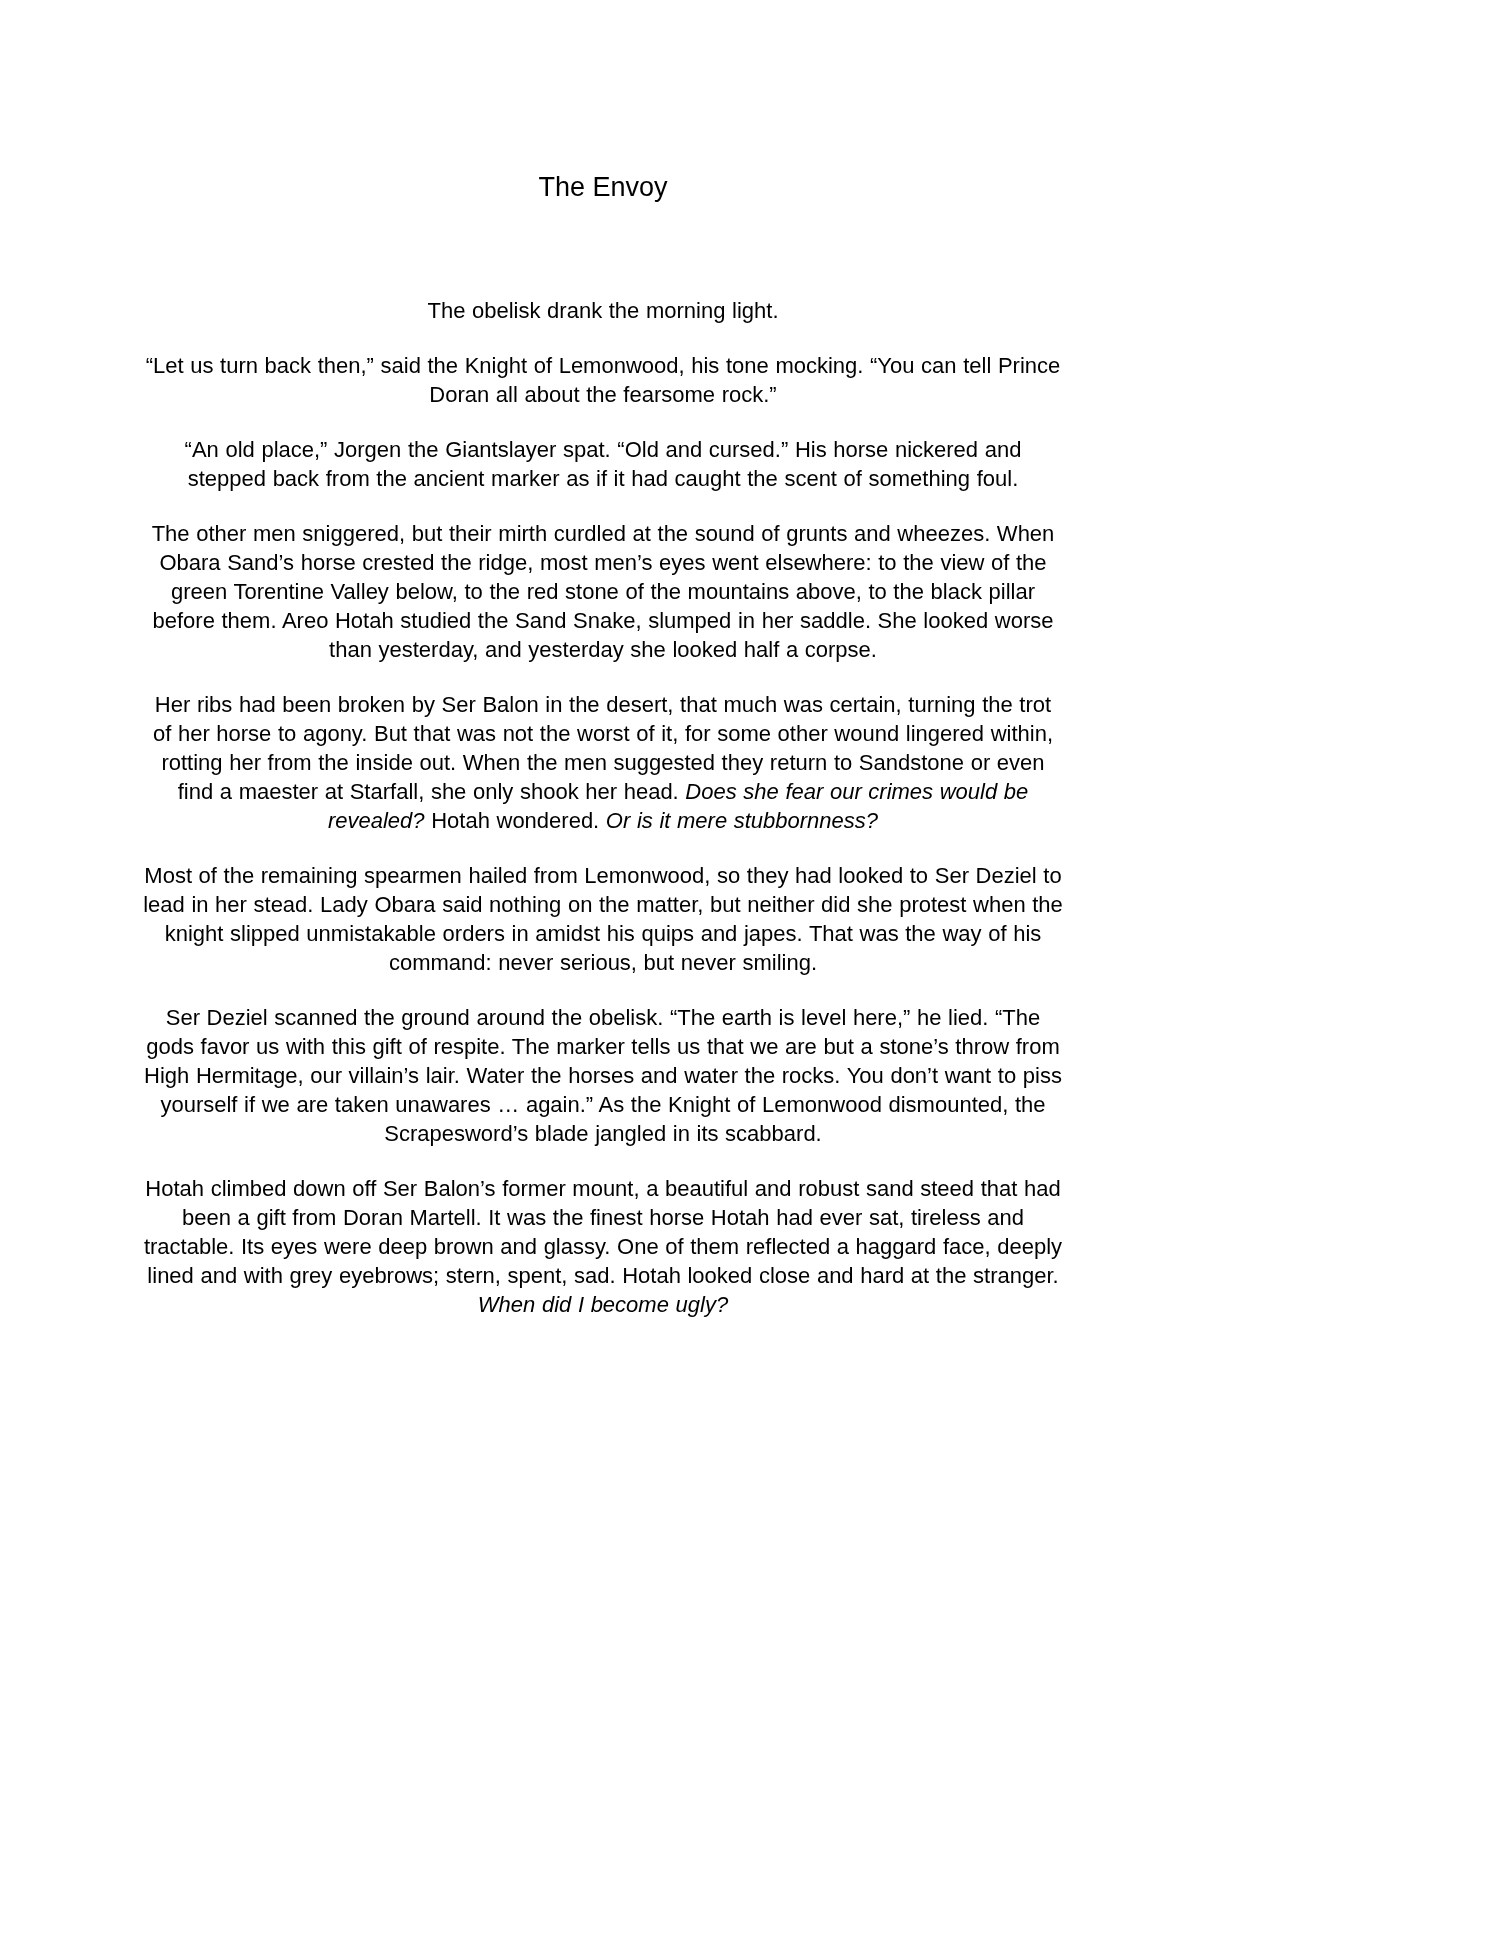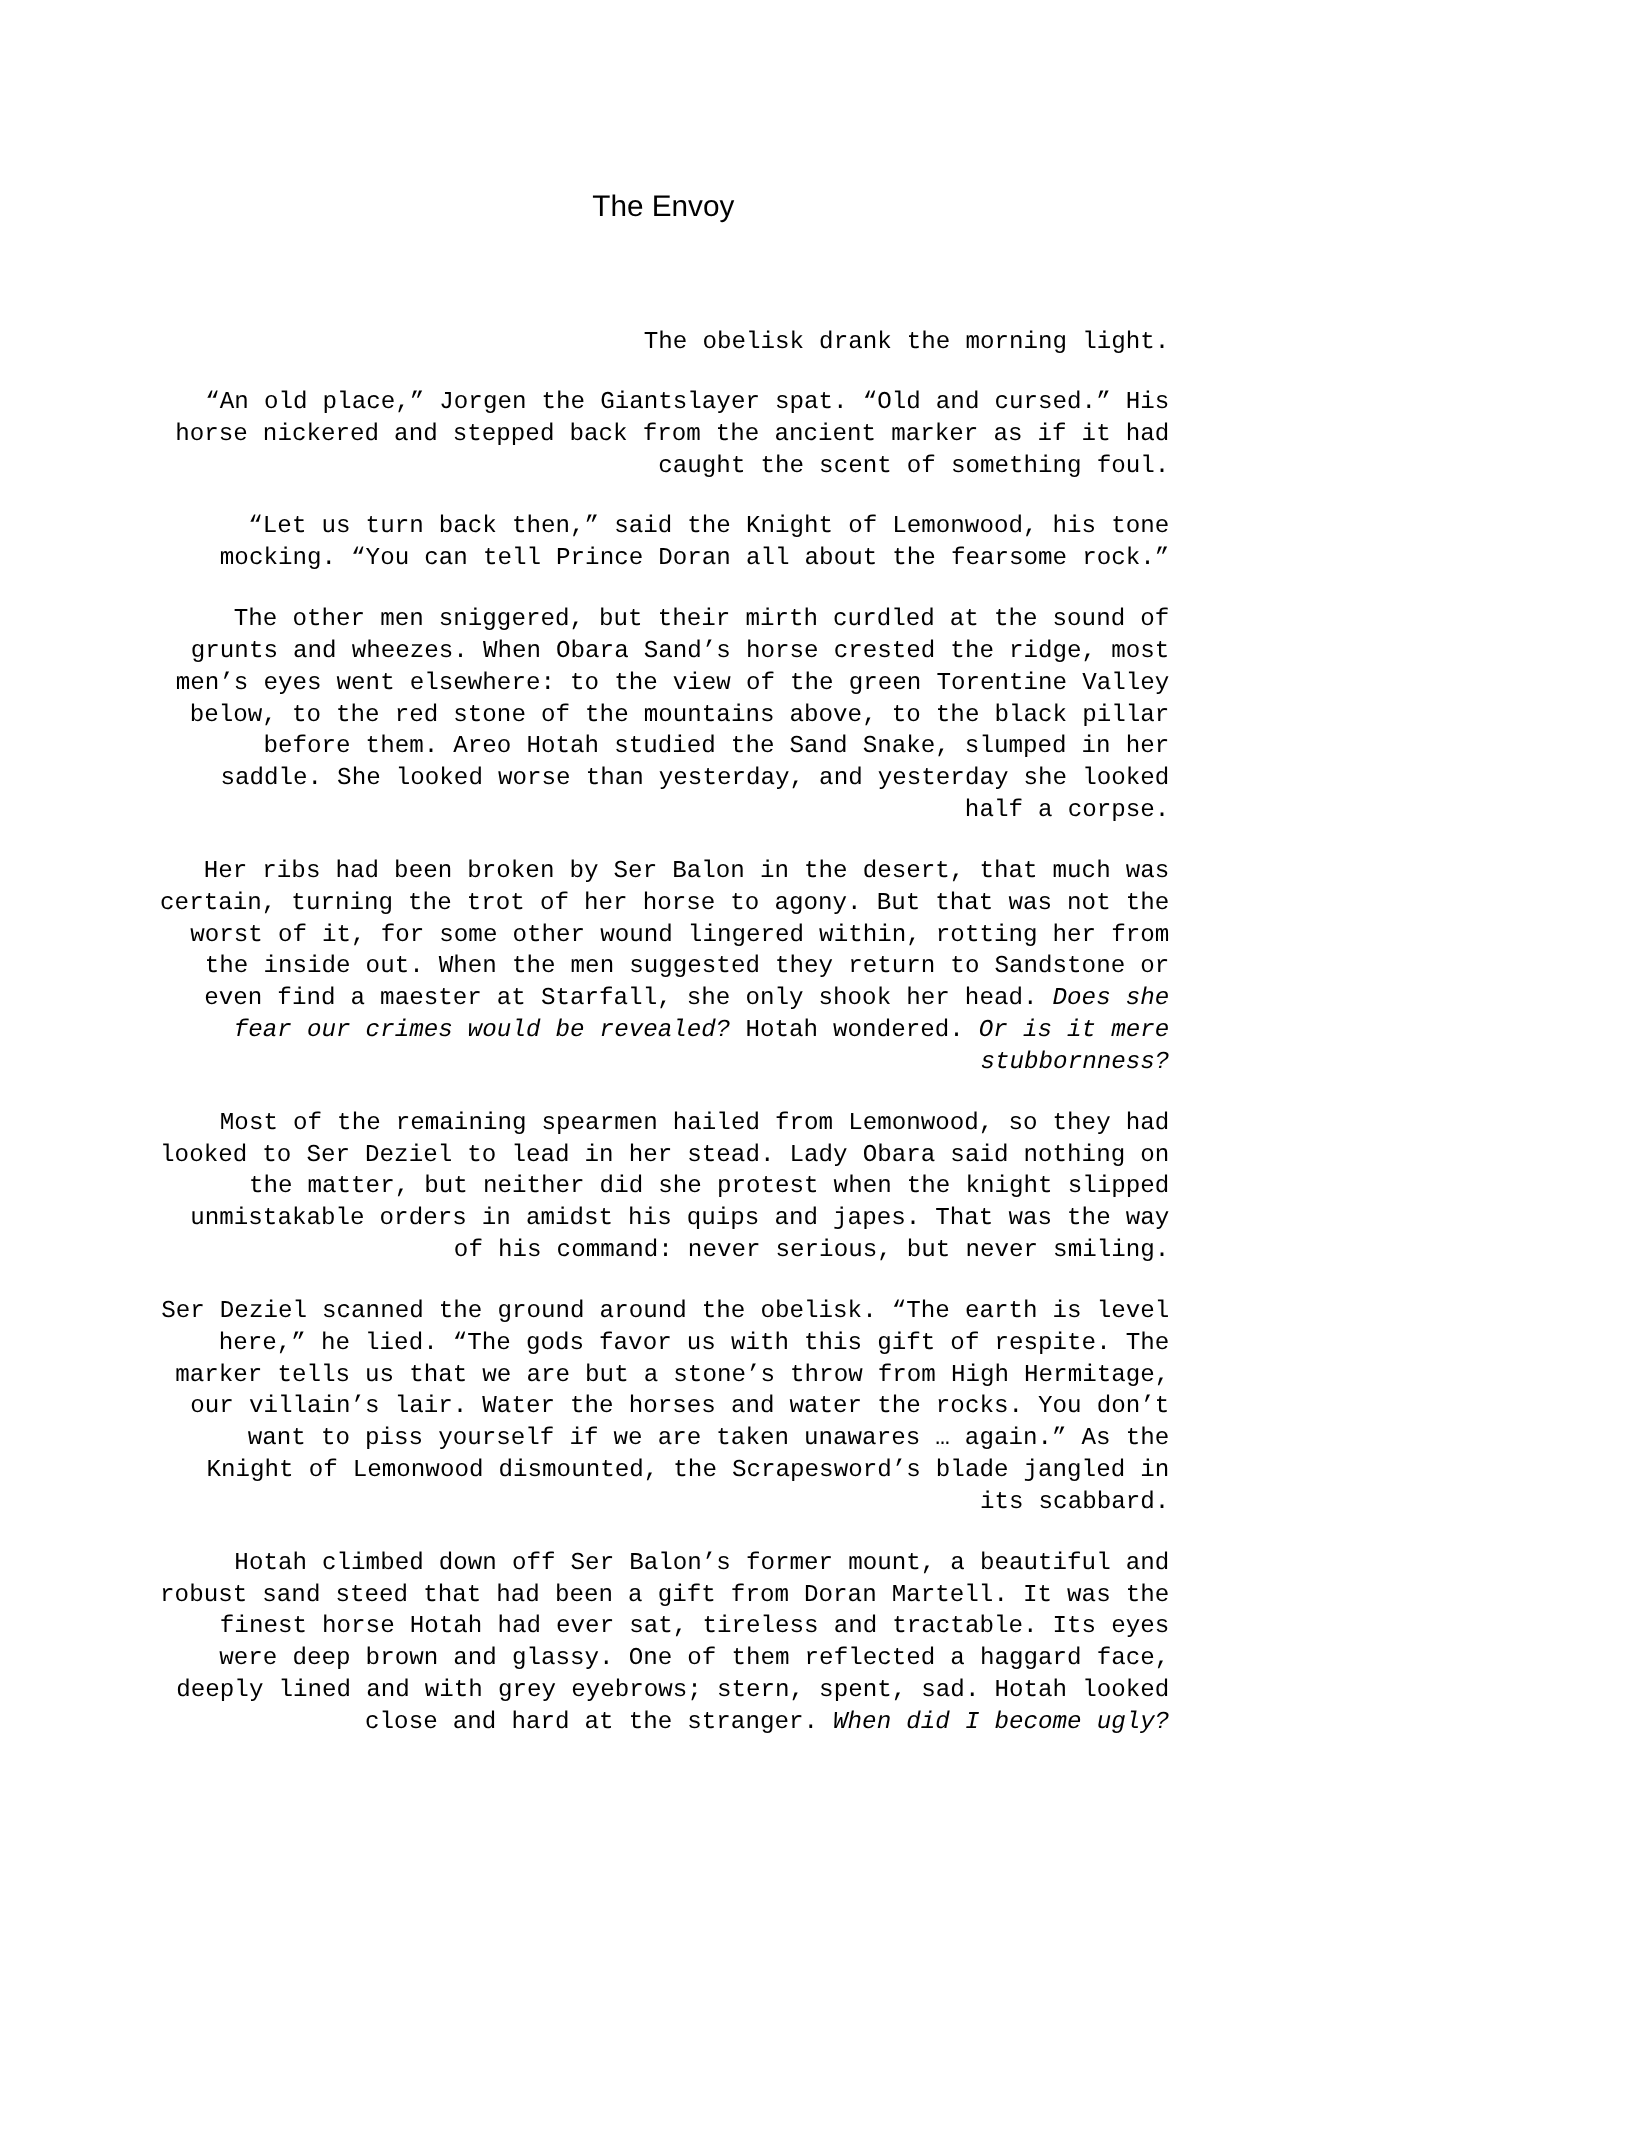--- a/index.html
+++ b/index.html
@@ -27,38 +27,37 @@
     font-size: 27px;
     font-weight: 400;
     margin: 0 0 92px 0;
     text-align: center;
     line-height: 34px;
   }
   .para {
     font-size: 22px;
     line-height: 29px;
     margin: 0 0 26px 0;
-    text-align: right;
+    text-align: center;
     word-spacing: 0.5px;
-    font-family: Liberation Mono, monospace;
   }
   .italic {
     font-style: italic;
   }
 </style>
 </head>
 <body>
 
 <div class="page">
   <div class="doc-column">
     <h1 class="title">The Envoy</h1>
     <div>
         <p class="para"><span>The obelisk drank the morning light.</span></p>
+        <p class="para"><span>“Let us turn back then,” said the Knight of Lemonwood, his tone mocking. “You can tell Prince Doran all about the fearsome rock.”</span></p>
         <p class="para"><span>“An old place,” Jorgen the Giantslayer spat. “Old and cursed.” His horse nickered and stepped back from the ancient marker as if it had caught the scent of something foul.</span></p>
-        <p class="para"><span>“Let us turn back then,” said the Knight of Lemonwood, his tone mocking. “You can tell Prince Doran all about the fearsome rock.”</span></p>
         <p class="para"><span>The other men sniggered, but their mirth curdled at the sound of grunts and wheezes. When Obara Sand’s horse crested the ridge, most men’s eyes went elsewhere: to the view of the green Torentine Valley below, to the red stone of the mountains above, to the black pillar before them. Areo Hotah studied the Sand Snake, slumped in her saddle. She looked worse than yesterday, and yesterday she looked half a corpse.</span></p>
         <p class="para"><span>Her ribs had been broken by Ser Balon in the desert, that much was certain, turning the trot of her horse to agony. But that was not the worst of it, for some other wound lingered within, rotting her from the inside out. When the men suggested they return to Sandstone or even find a maester at Starfall, she only shook her head. </span><span class="italic">Does she fear our crimes would be revealed?</span><span> Hotah wondered. </span><span class="italic">Or is it mere stubbornness?</span></p>
         <p class="para"><span>Most of the remaining spearmen hailed from Lemonwood, so they had looked to Ser Deziel to lead in her stead. Lady Obara said nothing on the matter, but neither did she protest when the knight slipped unmistakable orders in amidst his quips and japes. That was the way of his command: never serious, but never smiling.</span></p>
         <p class="para"><span>Ser Deziel scanned the ground around the obelisk. “The earth is level here,” he lied. “The gods favor us with this gift of respite. The marker tells us that we are but a stone’s throw from High Hermitage, our villain’s lair. Water the horses and water the rocks. You don’t want to piss yourself if we are taken unawares … again.” As the Knight of Lemonwood dismounted, the Scrapesword’s blade jangled in its scabbard.</span></p>
         <p class="para"><span>Hotah climbed down off Ser Balon’s former mount, a beautiful and robust sand steed that had been a gift from Doran Martell. It was the finest horse Hotah had ever sat, tireless and tractable. Its eyes were deep brown and glassy. One of them reflected a haggard face, deeply lined and with grey eyebrows; stern, spent, sad. Hotah looked close and hard at the stranger. </span><span class="italic">When did I become ugly?</span></p>
       </div>
   </div>
 </div>
 
 </body></html>

